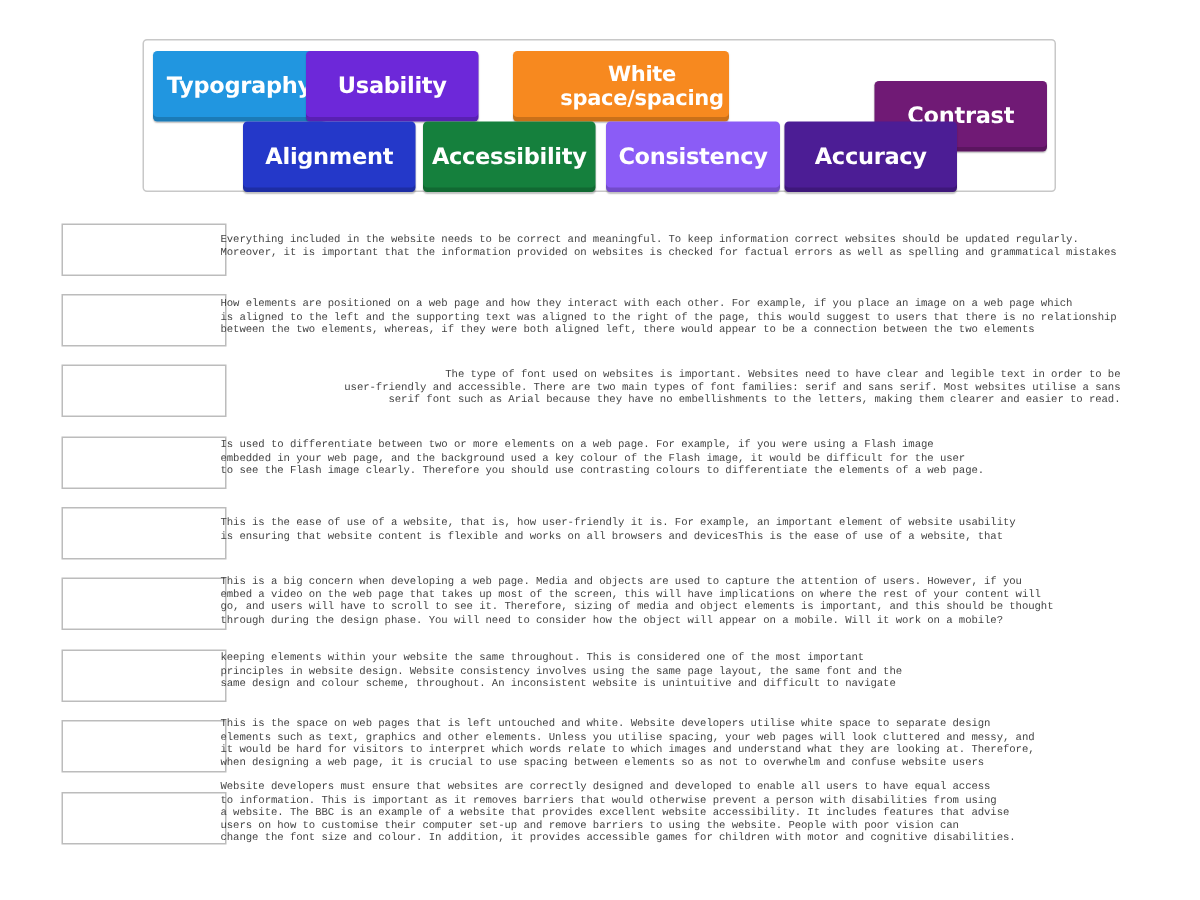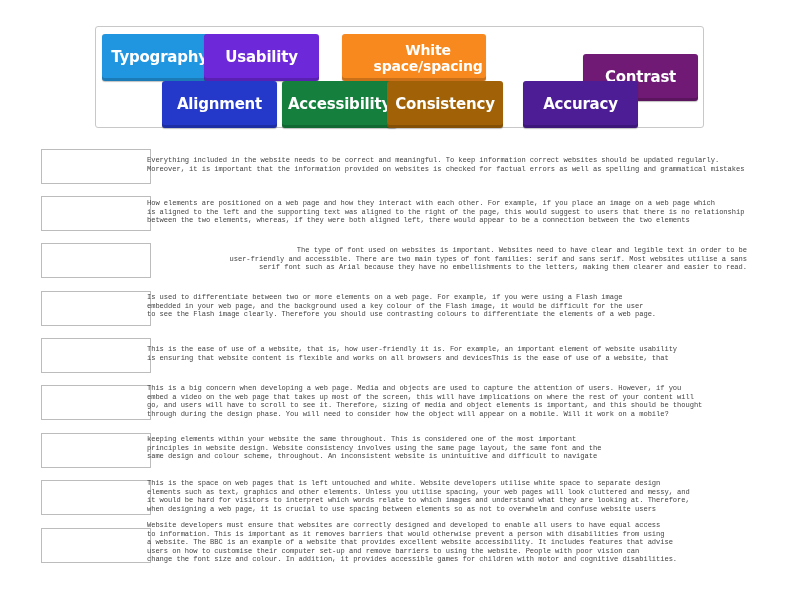--- a/index.html
+++ b/index.html
@@ -15,21 +15,21 @@
 <body>
 
 <div class="bank">
   <div class="tile" style="left:6px;top:7px;width:115px;background:#2196e0;">Typography</div>
   <div class="tile" style="left:108px;top:7px;width:115px;background:#6d28d9;">Usability</div>
   <div class="tile small" style="left:246px;top:7px;width:116px;background:#f7891f;white-space:pre-line;">White
 space/spacing</div>
   <div class="tile" style="left:487px;top:7px;width:115px;background:#701a75;margin-top:20px;">Contrast</div>
   <div class="tile" style="left:66px;top:54px;width:115px;background:#2438c9;">Alignment</div>
   <div class="tile" style="left:186px;top:54px;width:115px;background:#15803d;">Accessibility</div>
-  <div class="tile" style="left:291px;top:54px;width:116px;background:#a16207;">Consistency</div>
+  <div class="tile" style="left:308px;top:54px;width:116px;background:#8b5cf6;">Consistency</div>
   <div class="tile" style="left:427px;top:54px;width:115px;background:#4c1d95;">Accuracy</div>
 </div>
 
 <div class="row" style="top:149px;">
   <div class="drop"></div>
   <div class="clue" style="top:7px;">Everything included in the website needs to be correct and meaningful. To keep information correct websites should be updated regularly.
 Moreover, it is important that the information provided on websites is checked for factual errors as well as spelling and grammatical mistakes</div>
 </div>
 <div class="row" style="top:196px;">
   <div class="drop"></div>

